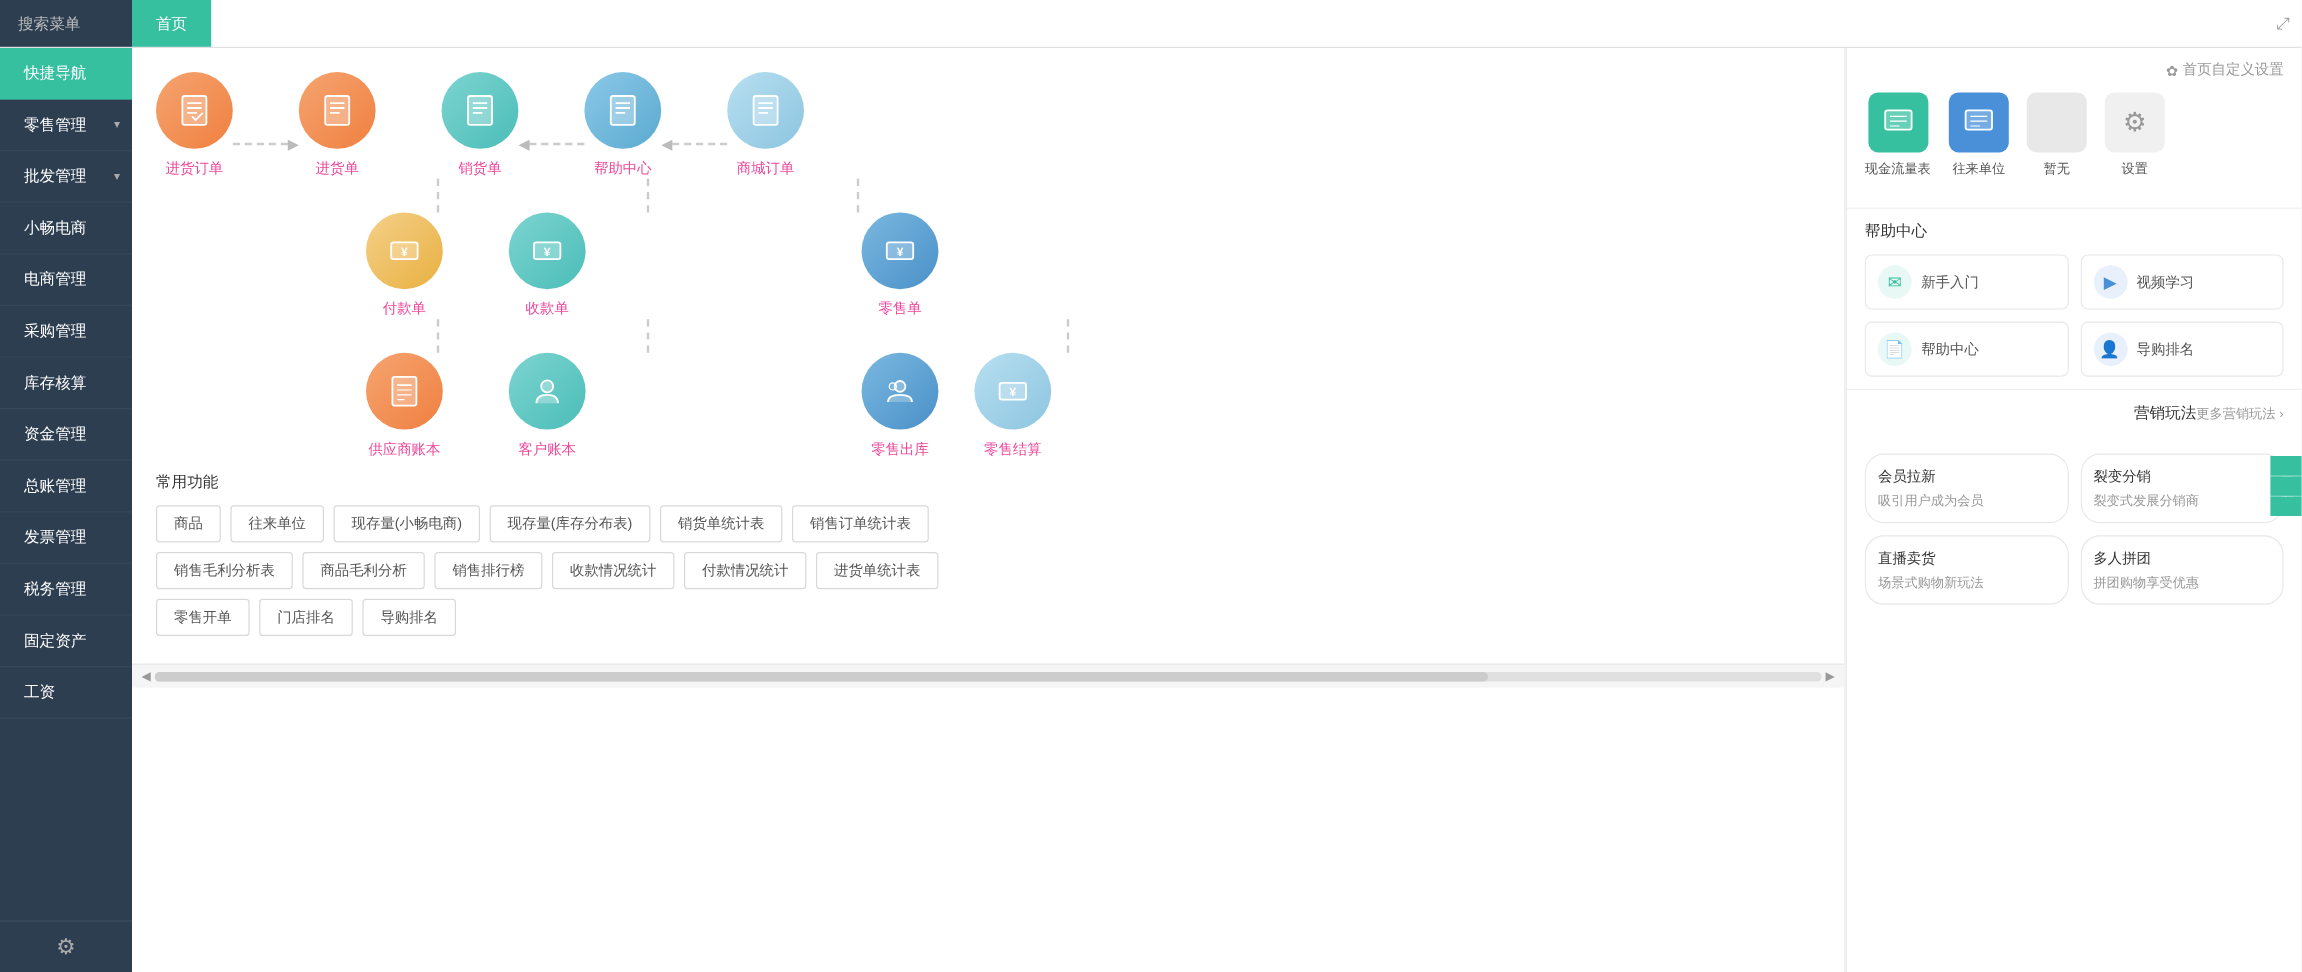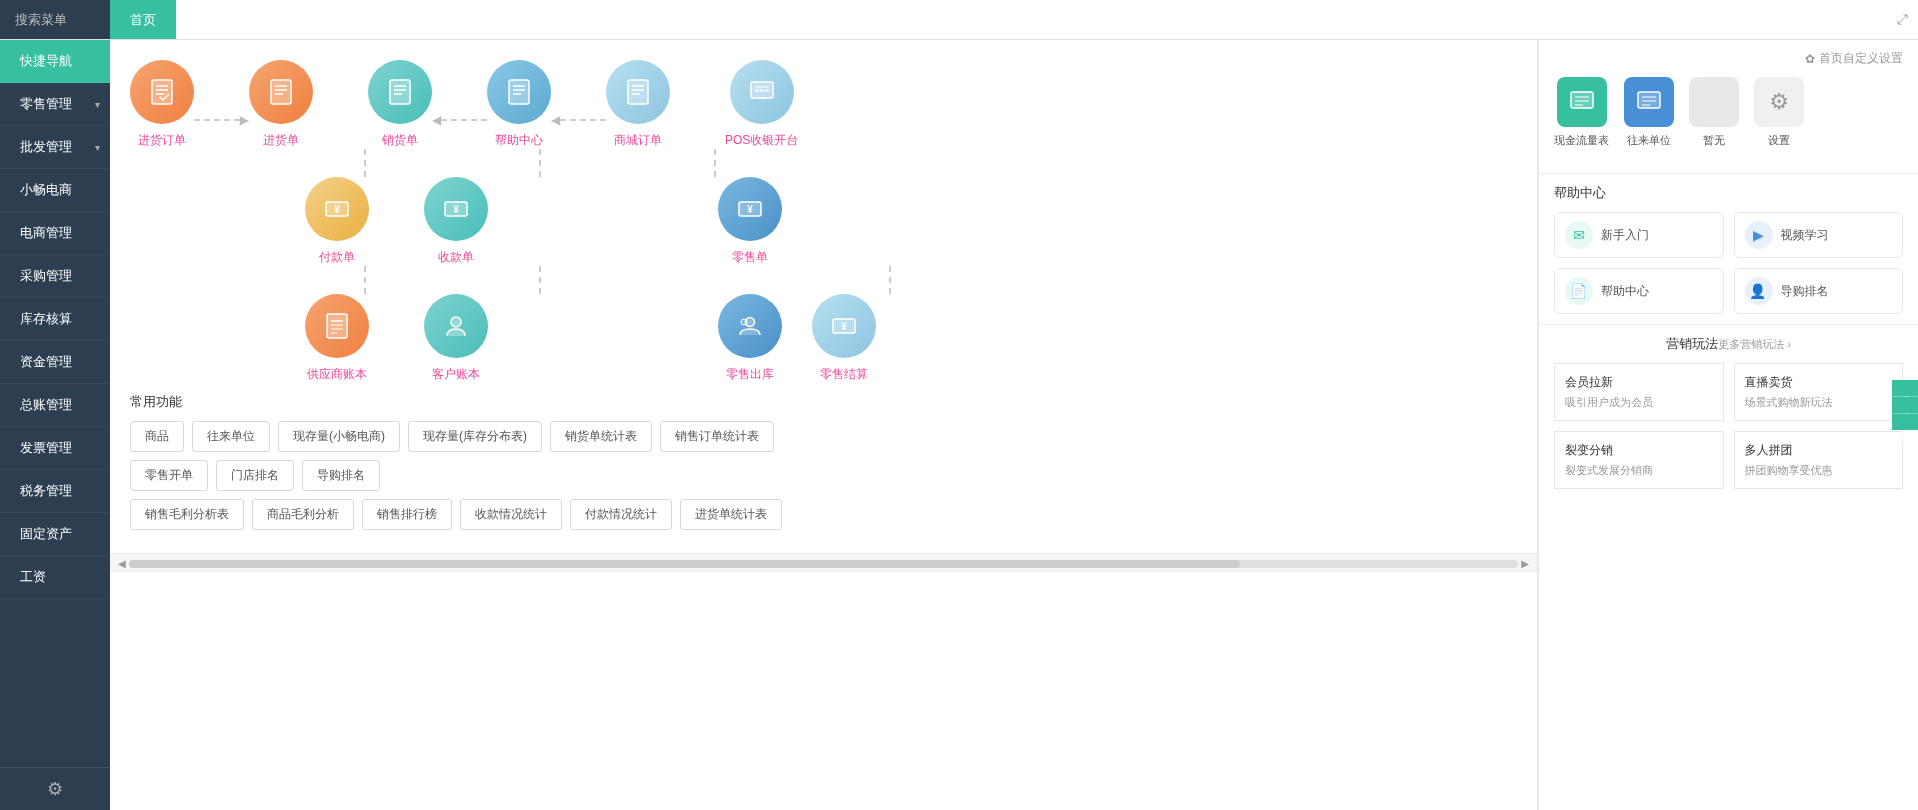--- a/index.html
+++ b/index.html
@@ -67,25 +67,25 @@
     .help-title { font-size: 13px; color: #333; font-weight: 500; margin-bottom: 10px; }
     .help-grid { display: grid; grid-template-columns: 1fr 1fr; gap: 10px; }
     .help-item { display: flex; align-items: center; gap: 8px; padding: 8px 10px; border: 1px solid #e8e8e8; border-radius: 6px; cursor: pointer; }
     .help-icon { width: 28px; height: 28px; border-radius: 50%; display: flex; align-items: center; justify-content: center; font-size: 14px; }
     .help-icon.teal { background: #e8f8f5; color: #36c0a0; }
     .help-icon.blue { background: #e8f0fb; color: #4a90d9; }
     .help-item-label { font-size: 12px; color: #555; }
     
     
     .marketing-section { padding: 10px 15px; border-top: 1px solid #f0f0f0; }
-    .section-header { display: flex; justify-content: center; align-items: center; margin-bottom: 10px; }
+    .section-header { display: flex; justify-content: flex-end; align-items: center; margin-bottom: 25px; }
     .section-header-title { font-size: 13px; color: #333; font-weight: 500; }
     .more-link { font-size: 11px; color: #999; cursor: pointer; }
     .marketing-grid { display: grid; grid-template-columns: 1fr 1fr; gap: 10px; }
-    .marketing-item { padding: 10px; border: 1px solid #e8e8e8; border-radius: 0; cursor: pointer; }
+    .marketing-item { padding: 10px; border: 1px solid #e8e8e8; border-radius: 16px; cursor: pointer; }
     .marketing-item-title { font-size: 12px; color: #333; font-weight: 500; margin-bottom: 4px; }
     .marketing-item-desc { font-size: 11px; color: #999; }
     
     
     .activity-section { padding: 10px 15px; border-top: 1px solid #f0f0f0; }
     .activity-title { font-size: 13px; color: #333; font-weight: 500; margin-bottom: 5px; }
     
     
     .float-btns { position: fixed; right: 0; top: 50%; transform: translateY(-50%); display: flex; flex-direction: column; }
     .float-btn { background: #36c0a0; color: #fff; padding: 8px 6px; font-size: 11px; text-align: center; cursor: pointer; border-bottom: 1px solid rgba(255,255,255,0.3); writing-mode: vertical-rl; line-height: 1.3; }
@@ -245,33 +245,20 @@
                 <line x1="9" y1="9" x2="21" y2="9" stroke="white" stroke-width="1.5"></line>
                 <line x1="9" y1="13" x2="21" y2="13" stroke="white" stroke-width="1.5"></line>
                 <line x1="9" y1="17" x2="17" y2="17" stroke="white" stroke-width="1.5"></line>
               </svg>
             </div>
             <span class="node-label">商城订单</span>
           </div>
 
           <div style="width:55px;padding-bottom:22px;"></div>
 
-          <div class="node-col">
-            <div class="node-circle light-blue">
-              <svg class="node-svg" viewBox="0 0 30 30" fill="none">
-                <rect x="4" y="5" width="22" height="16" rx="2" fill="rgba(255,255,255,0.3)" stroke="white" stroke-width="1.5"></rect>
-                <line x1="8" y1="10" x2="22" y2="10" stroke="white" stroke-width="1"></line>
-                <rect x="8" y="12" width="4" height="3" rx="0.5" fill="white" opacity="0.7"></rect>
-                <rect x="13" y="12" width="4" height="3" rx="0.5" fill="white" opacity="0.7"></rect>
-                <rect x="18" y="12" width="4" height="3" rx="0.5" fill="white" opacity="0.7"></rect>
-                <line x1="12" y1="21" x2="18" y2="21" stroke="white" stroke-width="1.5"></line>
-              </svg>
-            </div>
-            <span class="node-label">POS收银开台</span>
-          </div>
         </div>
 
         <div style="display:flex; margin-left:0;">
 
           <div style="width:120px; display:flex; justify-content:center;">
             
           </div>
 
           <div style="width:55px;"></div>
           <div style="width:120px; display:flex; justify-content:center;">
@@ -419,31 +406,31 @@
         <div class="section-title">常用功能</div>
         <div class="btn-grid">
           <button class="func-btn">商品</button>
           <button class="func-btn">往来单位</button>
           <button class="func-btn">现存量(小畅电商)</button>
           <button class="func-btn">现存量(库存分布表)</button>
           <button class="func-btn">销货单统计表</button>
           <button class="func-btn">销售订单统计表</button>
         </div>
         <div class="btn-grid">
-          <button class="func-btn">零售开单</button>
-          <button class="func-btn">门店排名</button>
-          <button class="func-btn">导购排名</button>
-        </div>
-        <div class="btn-grid">
           <button class="func-btn">销售毛利分析表</button>
           <button class="func-btn">商品毛利分析</button>
           <button class="func-btn">销售排行榜</button>
           <button class="func-btn">收款情况统计</button>
           <button class="func-btn">付款情况统计</button>
           <button class="func-btn">进货单统计表</button>
+        </div>
+        <div class="btn-grid">
+          <button class="func-btn">零售开单</button>
+          <button class="func-btn">门店排名</button>
+          <button class="func-btn">导购排名</button>
         </div>
       </div>
 
       <div class="scroll-bar-area">
         <span class="scroll-btn">◀</span>
         <div class="scroll-track">
           <div class="scroll-thumb"></div>
         </div>
         <span class="scroll-btn">▶</span>
       </div>
@@ -520,26 +507,26 @@
         <div class="section-header">
           <span class="section-header-title">营销玩法</span>
           <span class="more-link">更多营销玩法 ›</span>
         </div>
         <div class="marketing-grid">
           <div class="marketing-item">
             <div class="marketing-item-title">会员拉新</div>
             <div class="marketing-item-desc">吸引用户成为会员</div>
           </div>
           <div class="marketing-item">
+            <div class="marketing-item-title">裂变分销</div>
+            <div class="marketing-item-desc">裂变式发展分销商</div>
+          </div>
+          <div class="marketing-item">
             <div class="marketing-item-title">直播卖货</div>
             <div class="marketing-item-desc">场景式购物新玩法</div>
-          </div>
-          <div class="marketing-item">
-            <div class="marketing-item-title">裂变分销</div>
-            <div class="marketing-item-desc">裂变式发展分销商</div>
           </div>
           <div class="marketing-item">
             <div class="marketing-item-title">多人拼团</div>
             <div class="marketing-item-desc">拼团购物享受优惠</div>
           </div>
         </div>
       </div>
 
 
     </div>

